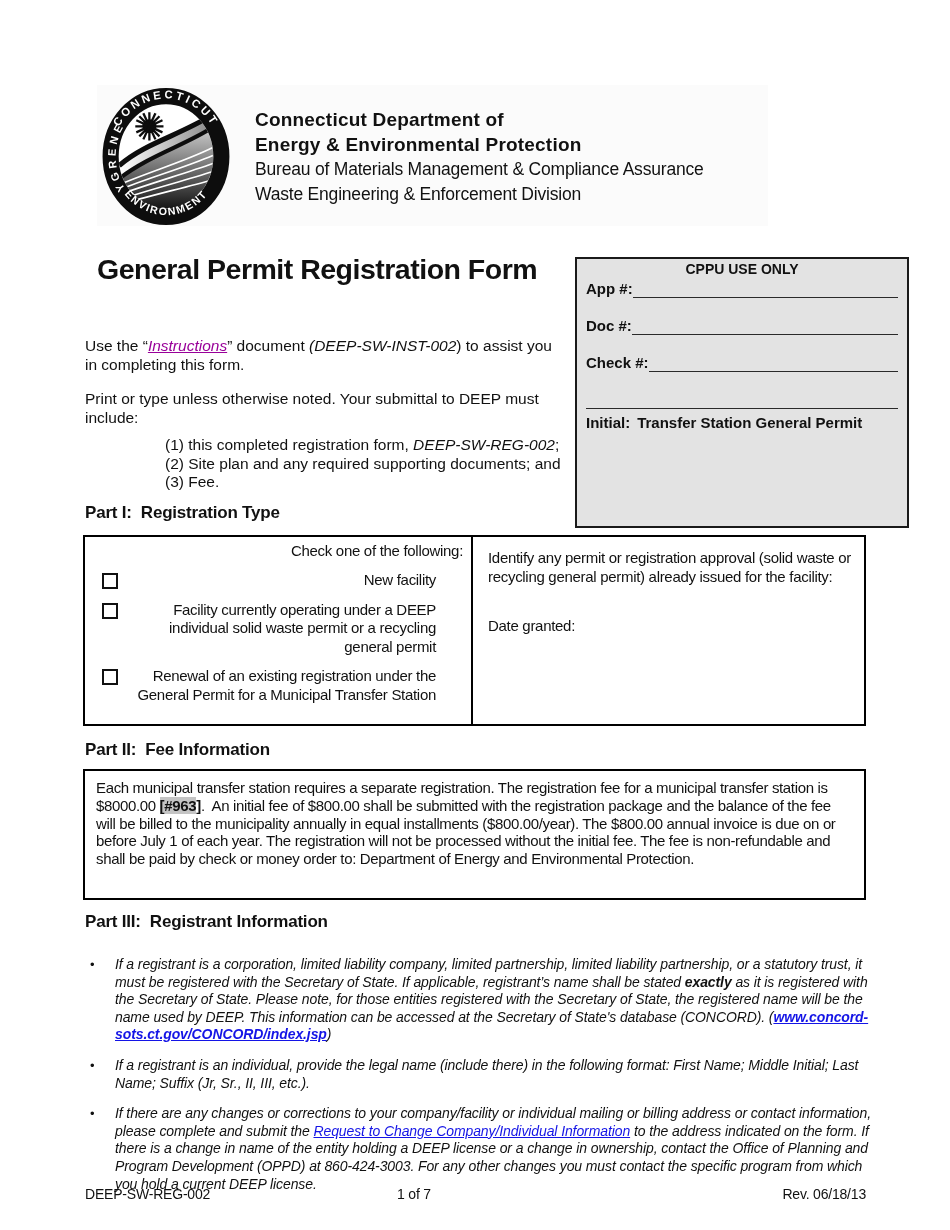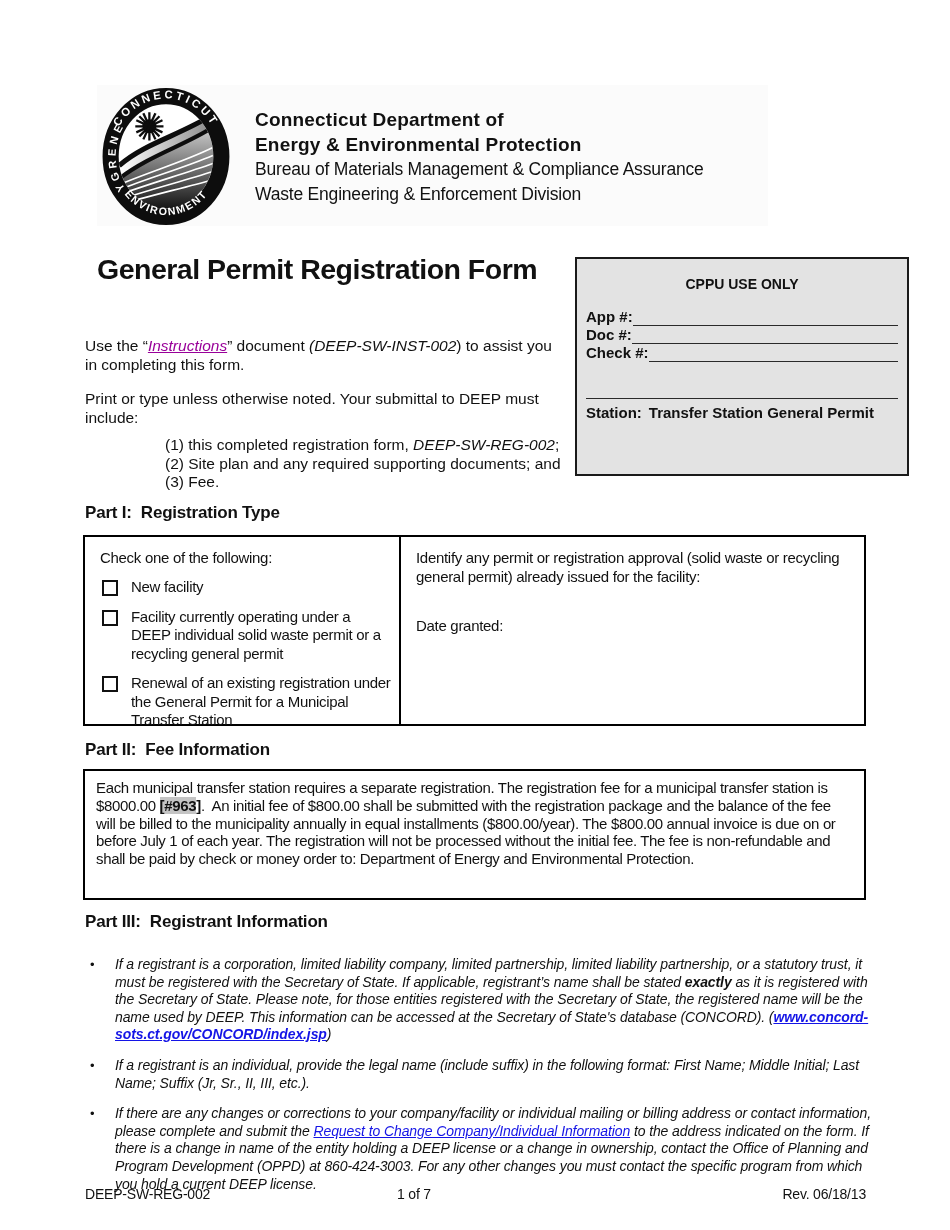--- a/index.html
+++ b/index.html
@@ -17,36 +17,36 @@
   
   .title { position:absolute; left:97px; top:252px; font-size:28.5px; font-weight:bold; line-height:34px; letter-spacing:-0.5px; }
   .p1 { position:absolute; left:85px; top:336px; width:470px; font-size:15.5px; line-height:19px; white-space:pre-wrap; }
   .p2 { position:absolute; left:85px; top:389px; width:470px; font-size:15.5px; line-height:19px; }
   .olist { position:absolute; left:165px; top:436px; width:420px; font-size:15.5px; line-height:18.5px; }
   .it { font-style:italic; }
   .lnk-p { color:var(--link_purple,#990099); text-decoration:underline; font-style:italic; cursor:pointer; }
   .lnk-b { color:var(--link_blue,#1414e6); text-decoration:underline; cursor:pointer; }
 
   
-  .cppu { position:absolute; left:575px; top:257px; width:334px; height:219px; background:var(--cppu_bg,#e3e3e3); border:2px solid #1a1a1a; padding:16px 9px 0 9px; }
+  .cppu { position:absolute; left:575px; top:257px; width:334px; height:271px; background:var(--cppu_bg,#e3e3e3); border:2px solid #1a1a1a; padding:1px 9px 0 9px; }
   .cppu-title { text-align:center; font-weight:bold; font-size:14px; line-height:18px; }
   .cppu-row { display:flex; align-items:flex-end; }
   .cppu-row .lbl { font-weight:bold; font-size:15px; line-height:18px; white-space:pre; }
   .fill-line { flex:1; border-bottom:1.5px solid #2a2a2a; height:17px; }
   .cppu-fullline { border-bottom:1.5px solid #2a2a2a; margin-top:36px; }
   .cppu-program { margin-top:4px; font-size:15px; font-weight:bold; line-height:19px; }
   .cppu-program .val { margin-left:7px; }
-  .mt14{margin-top:15px;justify-content:space-between;} .mt19{}
+  .mt14{margin-top:2px;justify-content:space-between;} .mt19{margin-top:19px;}
 
   
   .part-h { position:absolute; left:85px; font-size:17px; font-weight:bold; white-space:pre-wrap; letter-spacing:-0.2px; }
 
   
   .t1 { position:absolute; left:83px; top:535px; width:783px; height:191px; border:2px solid #000; display:flex; }
-  .t1-left { width:316px; border-right:2px solid #000; padding:11px 8px 0 15px; }
+  .t1-left { width:388px; border-right:2px solid #000; padding:4px 8px 0 15px;text-align:right; }
   .t1-right { flex:1; padding:11px 12px 0 15px; }
   .cell-txt { font-size:15px; line-height:19px; letter-spacing:-0.3px; }
   .opt { display:flex; margin-top:11px; }
   .cb { width:16px; height:16px; border:2px solid #111; background:#fff; flex:none; margin:2px 13px 0 2px; cursor:pointer; }
   .opt-label { font-size:15px; line-height:18.5px; letter-spacing:-0.3px; width:305px; }
   .date-lbl { margin-top:31px; font-size:15px; letter-spacing:-0.3px; }
 
   
   .t2 { position:absolute; left:83px; top:769px; width:783px; height:131px; border:2px solid #000; padding:8px 11px; font-size:15px; line-height:17.8px; letter-spacing:-0.35px; white-space:pre-wrap; }
   .hl { font-weight:bold; background:var(--highlight_bg,#c4c4c4); }
@@ -156,21 +156,21 @@
     <div class="cppu-row mt19">
       <span class="lbl">Doc #:</span>
       <span class="fill-line"></span>
     </div>
     <div class="cppu-row mt19">
       <span class="lbl">Check #:</span>
       <span class="fill-line"></span>
     </div>
     <div class="cppu-fullline"></div>
     <div class="cppu-program">
-      <span>Station:</span><span class="val">Transfer Station General Permit</span>
+      <span>Initial:</span><span class="val">Transfer Station General Permit</span>
     </div>
   </div>
 
   <div class="p1"><span>Use the “</span><span class="lnk-p">Instructions</span><span>” document </span><span class="it">(DEEP-SW-INST-002</span><span>) to assist you in completing this form.</span></div>
   <div class="p2">Print or type unless otherwise noted. Your submittal to DEEP must include:</div>
   <div class="olist">
     <div><span>(1) this completed registration form, </span><span class="it">DEEP-SW-REG-002</span><span>;</span></div>
     <div>(2) Site plan and any required supporting documents; and</div>
     <div>(3) Fee.</div>
   </div>
@@ -202,21 +202,21 @@
   <div class="t2"><span>Each municipal transfer station requires a separate registration. The registration fee for a municipal transfer station is $8000.00 </span><span class="hl">[#963</span><span class="hlb">]</span><span>.  An initial fee of $800.00 shall be submitted with the registration package and the balance of the fee will be billed to the municipality annually in equal installments ($800.00/year). The $800.00 annual invoice is due on or before July 1 of each year. The registration will not be processed without the initial fee. The fee is non-refundable and shall be paid by check or money order to: Department of Energy and Environmental Protection.</span></div>
 
   <div class="part-h" style="top:912px;">Part III:  Registrant Information</div>
   <div class="bullets">
     <div class="bullet">
       <div class="dot">•</div>
       <div class="btxt"><span>If a registrant is a corporation, limited liability company, limited partnership, limited liability partnership, or a statutory trust, it must be registered with the Secretary of State. If applicable, registrant’s name shall be stated </span><span class="bold-it">exactly</span><span> as it is registered with the Secretary of State. Please note, for those entities registered with the Secretary of State, the registered name will be the name used by DEEP. This information can be accessed at the Secretary of State's database (CONCORD). (</span><span class="lnk-b bold-it">www.concord-sots.ct.gov/CONCORD/index.jsp</span><span>)</span></div>
     </div>
     <div class="bullet">
       <div class="dot">•</div>
-      <div class="btxt">If a registrant is an individual, provide the legal name (include suffix) in the following format: First Name; Middle Initial; Last Name; Suffix (Jr, Sr., II, III, etc.).</div>
+      <div class="btxt">If a registrant is an individual, provide the legal name (include there) in the following format: First Name; Middle Initial; Last Name; Suffix (Jr, Sr., II, III, etc.).</div>
     </div>
     <div class="bullet">
       <div class="dot">•</div>
       <div class="btxt"><span>If there are any changes or corrections to your company/facility or individual mailing or billing address or contact information, please complete and submit the </span><span class="lnk-b">Request to Change Company/Individual Information</span><span> to the address indicated on the form. If there is a change in name of the entity holding a DEEP license or a change in ownership, contact the Office of Planning and Program Development (OPPD) at 860-424-3003. For any other changes you must contact the specific program from which you hold a current DEEP license.</span></div>
     </div>
   </div>
 
   <div class="foot f-left">DEEP-SW-REG-002</div>
   <div class="foot f-center">1 of 7</div>
   <div class="foot f-right">Rev. 06/18/13</div>

